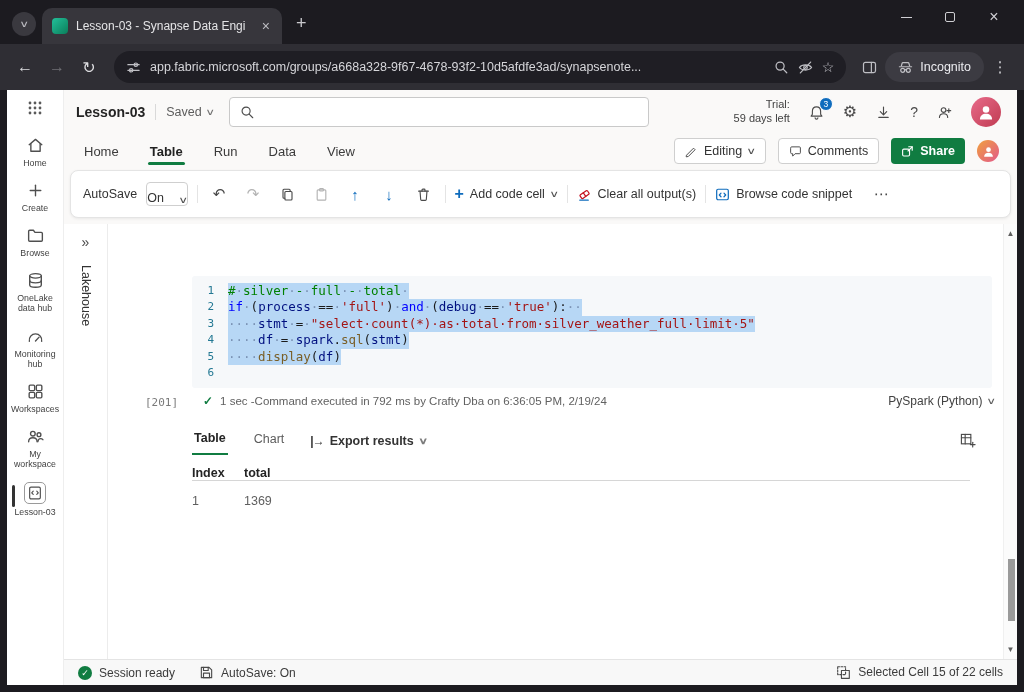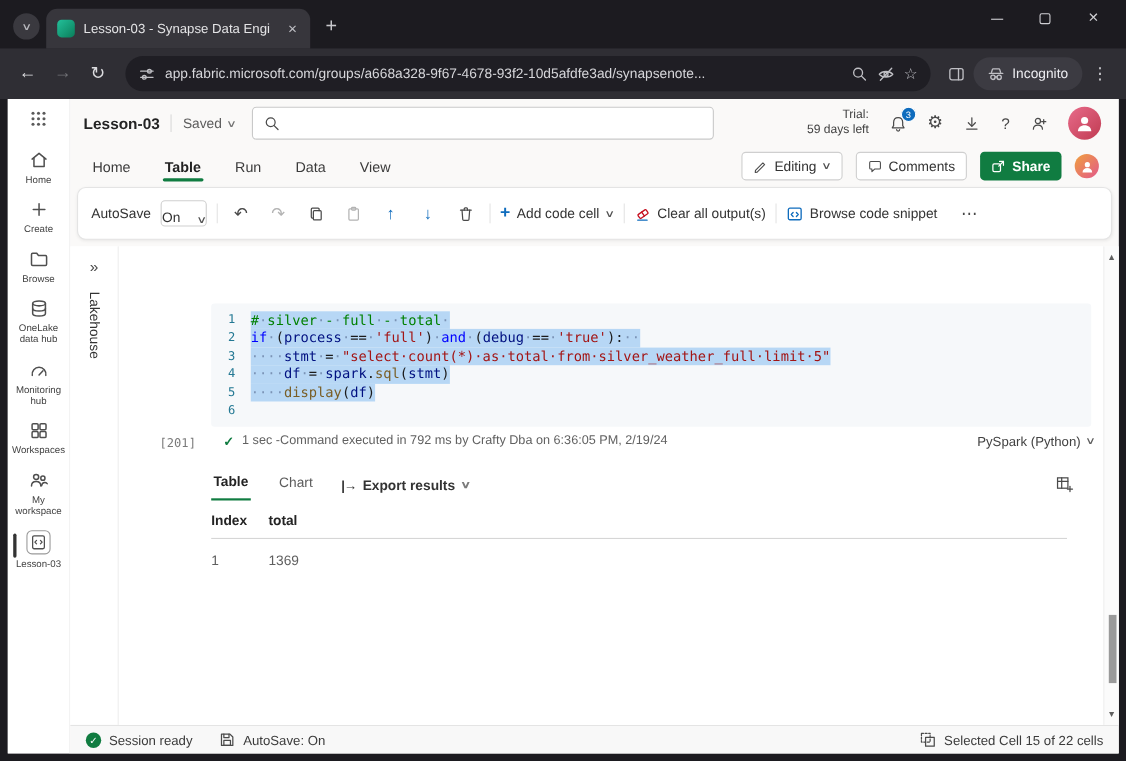--- a/index.html
+++ b/index.html
@@ -104,31 +104,31 @@
   .kernel{margin-left:auto;display:flex;gap:6px;align-items:center;color:#424242;font-size:12px;padding-right:8px}
 
   .results{position:absolute;left:84px;top:202px;width:800px}
   .res-tabs{display:flex;align-items:center;gap:24px;height:30px}
   .res-tab{font-size:12.5px;color:#5c5c5c;padding:4px 2px 8px}
   .res-tab.active{color:#242424;font-weight:700;border-bottom:2.5px solid var(--green)}
   .export{display:flex;align-items:center;gap:6px;font-size:12.5px;font-weight:700;color:#333}
   .exp-glyph{font-size:12px;letter-spacing:-1px;color:#333}
   .res-right{margin-left:auto;color:#4a4a4a;padding-right:16px}
   .res-table{margin-top:10px;width:778px;font-size:12.5px}
-  .res-head{display:flex;border-bottom:1px solid #d6d6d6;padding-bottom:9px;color:#242424;font-weight:700}
+  .res-head{display:flex;border-bottom:1px solid #d6d6d6;color:#242424;font-weight:700}
   .col-index{width:52px}
   .res-row{display:flex;padding-top:13px;color:#5f5f5f}
 
   .vscroll{width:14px;border-left:1px solid #f0f0f0;background:#fbfbfb;position:relative;display:flex;flex-direction:column;align-items:center;justify-content:space-between;padding:5px 0;color:#5f5f5f;font-size:8px;flex:none}
   .thumb{position:absolute;left:3.5px;top:335px;width:7px;height:62px;background:#9a9a9a}
 
   .status-bar{height:26px;border-top:1px solid #e4e4e4;background:#f8f8f8;display:flex;align-items:center;padding:0 14px;gap:24px;font-size:12px;color:#3b3b3b}
   .sb-item{display:flex;align-items:center;gap:7px}
   .session-dot{width:14px;height:14px;border-radius:50%;background:var(--green);color:#fff;font-size:9px;display:flex;align-items:center;justify-content:center}
-  .sb-right{margin-left:auto;display:flex;align-items:center;gap:7px}
+  .sb-right{margin-left:auto;display:flex;align-items:flex-start;gap:7px}
   .ic14{width:15px;height:15px;fill:none;stroke:#4a4a4a;stroke-width:1.2;stroke-linecap:round;stroke-linejoin:round}
   .icw{width:15px;height:15px;fill:none;stroke:#bfbfc4;stroke-width:1.3;stroke-linecap:round;stroke-linejoin:round}
 </style>
 </head>
 <body>
 
 <div class="tab-strip">
   <div class="tab-search">
       <span class="chev">∨</span>
     </div>

